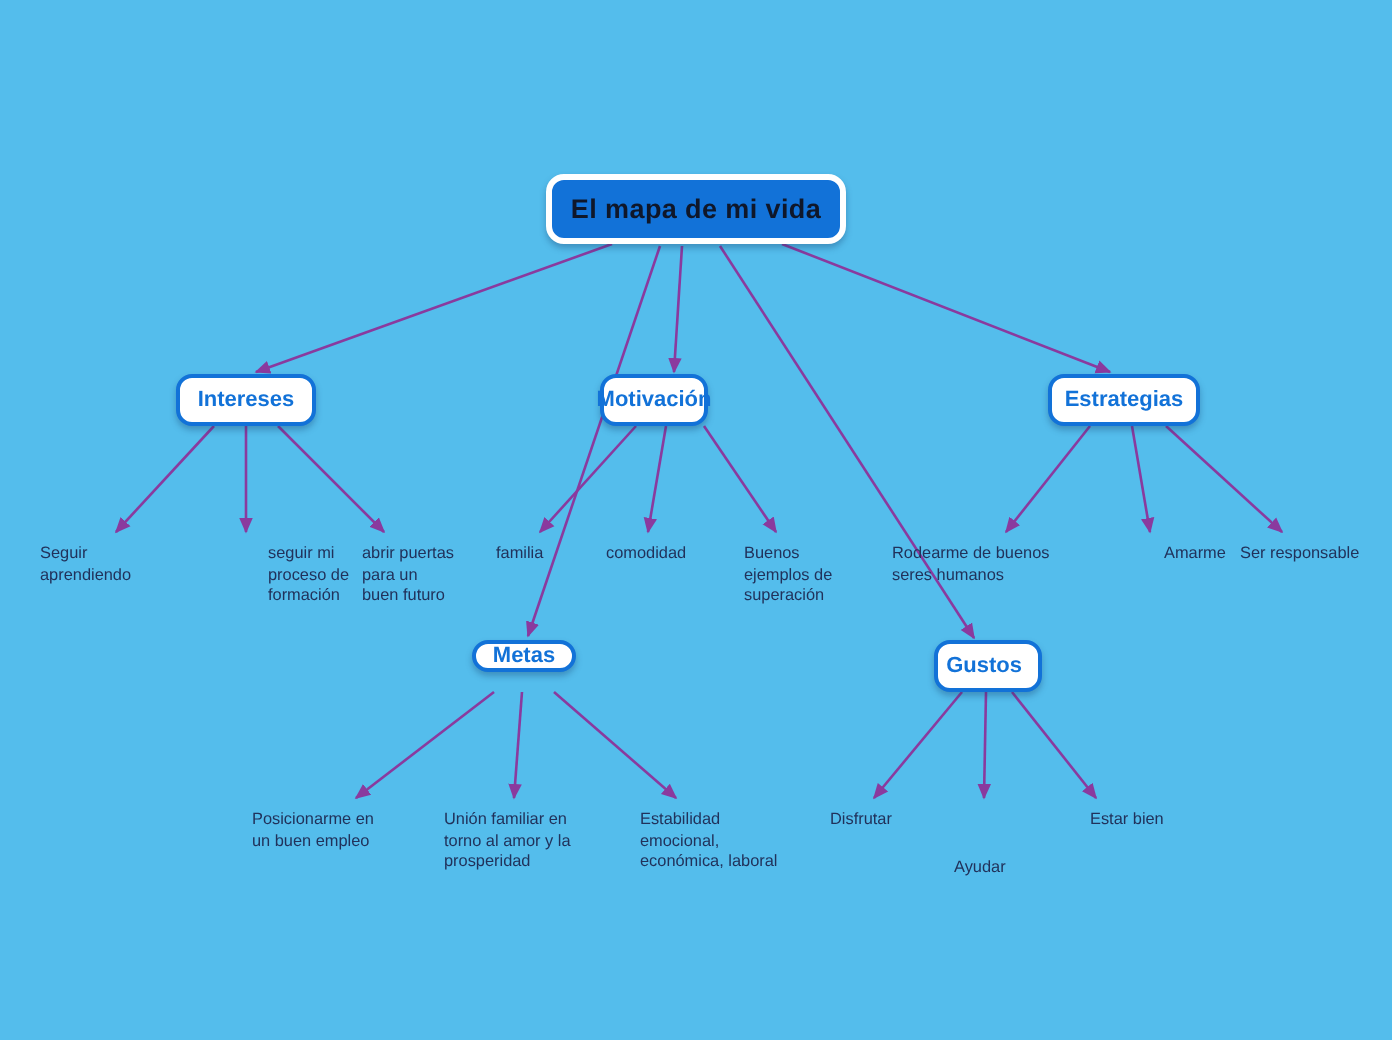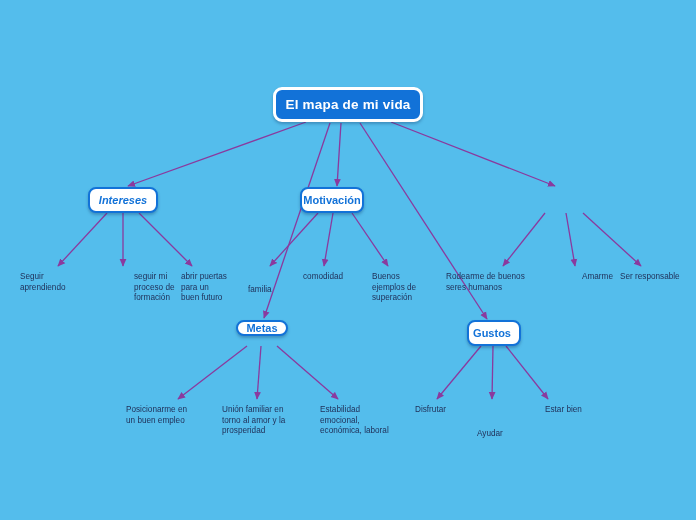--- a/index.html
+++ b/index.html
@@ -30,21 +30,21 @@
     position: absolute;
     box-sizing: border-box;
     display: flex;
     align-items: center;
     justify-content: center;
     text-align: center;
     white-space: nowrap;
   }
   .node-root {
     background: #1272d8;
-    color: #ffffff;
+    color: #0f172a;
     border: 3px solid #ffffff;
     border-radius: 9px;
     font-size: 13.5px;
     font-weight: bold;
     letter-spacing: 0.2px;
     box-shadow: 0 2px 3px rgba(20,60,110,0.35);
     padding: 0 10px;
   }
   .node-branch {
     background: #ffffff;
@@ -103,47 +103,50 @@
       <line x1="481" y1="346" x2="437" y2="399"></line>
       <line x1="493" y1="346" x2="492" y2="399"></line>
       <line x1="506" y1="346" x2="548" y2="399"></line>
     </g>
   </svg>
 
   <div class="node node-root" style="left:273px; top:87px; width:150px; height:35px;">
     <span>El mapa de mi vida</span>
   </div>
 
-  <div class="node node-branch" style="left:88px; top:187px; width:70px; height:26px;font-style:italic;">
+  <div class="node node-branch" style="left:88px; top:187px; width:70px; height:26px;">
     <span>Intereses</span>
   </div>
 
-  <div class="node node-branch" style="left:300px; top:187px; width:64px; height:26px;">
+  <div class="node node-branch" style="left:300px; top:187px; width:54px; height:26px;">
     <span>Motivación</span>
   </div>
 
+  <div class="node node-branch" style="left:524px; top:187px; width:76px; height:26px;">
+    <span>Estrategias</span>
+  </div>
 
   <div class="node node-branch" style="left:236px; top:320px; width:52px; height:16px;">
     <span>Metas</span>
   </div>
 
   <div class="node node-branch" style="left:467px; top:320px; width:54px; height:26px;justify-content:flex-end;">
     <span>Gustos</span>
   </div>
 
   <div class="leaf" style="left:20px; top:272px; width:72px;">Seguir
 aprendiendo</div>
   <div class="leaf" style="left:96px; top:272px; width:76px;margin-left:38px;">seguir mi
 proceso de
 formación</div>
   <div class="leaf" style="left:181px; top:272px; width:78px;">abrir puertas
 para un
 buen futuro</div>
 
-  <div class="leaf" style="left:248px; top:272px; width:50px;margin-top:13px;">familia</div>
+  <div class="leaf" style="left:248px; top:272px; width:50px;">familia</div>
   <div class="leaf" style="left:303px; top:272px; width:62px;">comodidad</div>
   <div class="leaf" style="left:372px; top:272px; width:74px;">Buenos
 ejemplos de
 superación</div>
 
   <div class="leaf" style="left:446px; top:272px; width:110px;">Rodearme de buenos
 seres humanos</div>
   <div class="leaf" style="left:582px; top:272px; width:54px;">Amarme</div>
   <div class="leaf" style="left:620px; top:272px; width:76px;">Ser responsable</div>
 

